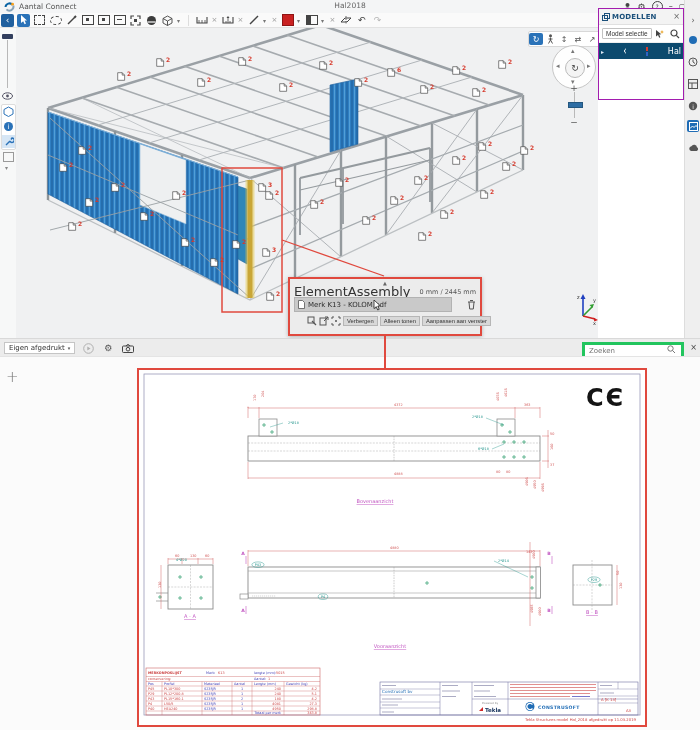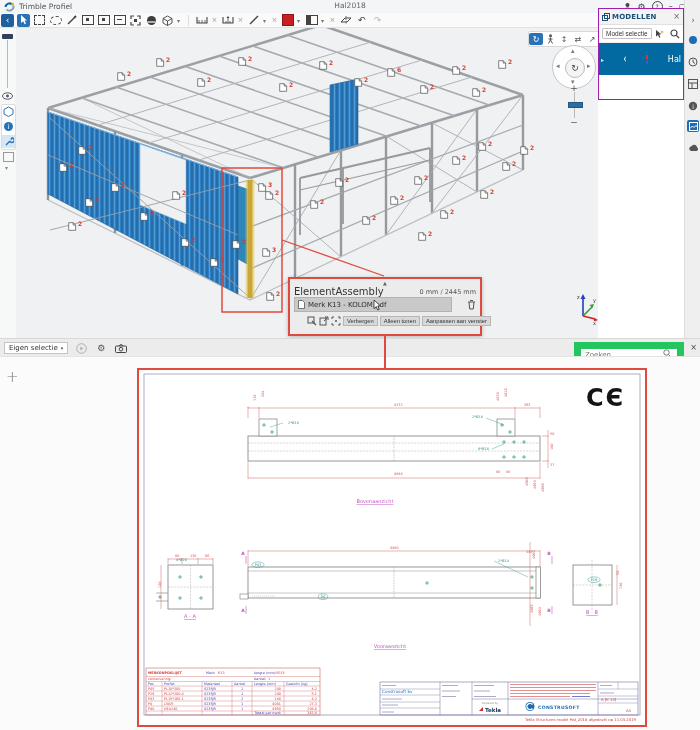--- a/index.html
+++ b/index.html
@@ -28,50 +28,50 @@
   
   .viewport{left:16px;top:28px;width:582px;height:310px;background:#f0f1f2}
   .leftstrip{left:0;top:28px;width:16px;height:310px;background:#f7f8f8;border-right:1px solid #e4e4e4}
   .rightstrip{left:684px;top:0;width:16px;height:360px;background:#efefef;border-left:1px solid #ddd}
   .rs-ic{position:absolute;left:2px;width:12px;height:12px;display:flex;align-items:center;justify-content:center;font-size:8px;color:#555}
   .panel{left:598px;top:8px;width:86px;height:92px;background:#fff;border:1px solid #a21caf;box-sizing:border-box}
   .panel-h{height:15px;background:#f3f3f3;border-bottom:1px solid #e0e0e0;display:flex;align-items:center;padding:0 3px;gap:2px}
   .panel-h .t{font-size:7px;font-weight:bold;color:#1a4f7a;letter-spacing:.2px}
   .mrow{height:17px;display:flex;align-items:center;gap:2px;padding:0 3px;border-bottom:1px solid #eee}
   .btn-ms{border:1px solid #c2c2c2;background:#fff;font-size:6.5px;color:#333;padding:1px 3px;border-radius:1px}
-  .halrow{height:32px;background:#0369a1;display:flex;align-items:center;gap:20px;padding:0 2px;color:#fff;font-size:8px}
+  .halrow{height:16px;background:#0c4a6e;display:flex;align-items:center;gap:20px;padding:0 2px;color:#fff;font-size:8px}
   
   .vp-pill{left:528px;top:31px;width:72px;height:14px;background:#fff;border:1px solid #d8d8d8;border-radius:2px;display:flex;align-items:center}
   .vp-pill span{width:14px;height:12px;display:flex;align-items:center;justify-content:center;font-size:8px;color:#555}
   .vp-pill span.sel{background:#2a72b8;color:#fff;border-radius:2px}
   .wheel{left:552px;top:45px;width:42px;height:42px;border:1px solid #c6c6c6;border-radius:50%;background:rgba(255,255,255,.92)}
   .wheel b{position:absolute;font-size:7px;color:#777;font-weight:normal}
   .wheel .c{position:absolute;left:12px;top:12px;width:18px;height:18px;border-radius:50%;border:1px solid #bbb;background:#f4f4f4;display:flex;align-items:center;justify-content:center;font-size:9px;color:#444}
   .zslider{left:564px;top:84px;width:20px;height:48px;display:flex;flex-direction:column;align-items:center}
   .zslider .pm{font-size:9px;color:#555;line-height:8px}
   .zslider .track{width:1px;height:26px;background:#b9b9b9;position:relative}
   .zslider .hd{position:absolute;left:-6px;top:10px;width:13px;height:4px;background:#2e6da4;border:1px solid #24577f}
   
   .popup{left:288px;top:277px;width:194px;height:59px;background:#ececec;border:2px solid #e0493e;box-sizing:border-box;box-shadow:0 1px 4px rgba(0,0,0,.25);padding:1px 4px}
   .popup .arr{text-align:center;font-size:5px;color:#666;line-height:6px}
   .popup .r1{display:flex;justify-content:space-between;align-items:center;height:11px}
-  .popup .r1 .l{font-size:10px;color:#333}
+  .popup .r1 .l{font-size:13px;color:#333}
   .popup .r1 .r{font-size:6.5px;color:#555}
   .popup .bar{height:13px;background:#c9c9c9;border:1px solid #b2b2b2;display:flex;align-items:center;gap:3px;padding:0 3px;margin-right:12px;position:relative}
   .popup .bar .fn{font-size:7px;color:#2e2e2e;white-space:nowrap}
   .popup .r3{display:flex;align-items:center;gap:2px;margin-top:3px}
   .pbtn{background:#d8d8d8;border:1px solid #b6b6b6;font-size:5.8px;color:#333;padding:1px 3px;white-space:nowrap}
   .pic{width:11px;height:11px;display:flex;align-items:center;justify-content:center}
   .pal{display:grid;grid-template-columns:5px 5px;grid-template-rows:5px 5px;gap:1px}
   .pal i{display:block}
   
   .bottombar{left:0;top:338px;width:700px;height:18px;background:#ececec;border-top:1px solid #d9d9d9;display:flex;align-items:center}
   .ddown{margin-left:4px;background:#fff;border:1px solid #c5c5c5;font-size:7px;color:#333;padding:1px 4px;display:flex;align-items:center;gap:3px}
   .bb-ic{width:14px;height:13px;display:flex;align-items:center;justify-content:center;color:#555;font-size:9px;margin-left:6px}
-  .search{position:absolute;right:16px;top:3px;width:92px;height:12px;background:#fff;border:7px solid #22c55e;display:flex;padding:0 2px}
+  .search{position:absolute;right:16px;top:3px;width:92px;height:12px;background:#fff;border:3px solid #22c55e;display:flex;padding:0 2px}
   .search input{border:none;outline:none;width:76px;font-size:7px;color:#555;font-family:inherit}
   .lower{left:0;top:356px;width:700px;height:374px;background:#fbfbfb;border-top:1px solid #e4e4e4}
   .plus{left:6px;top:368px;font-size:15px;color:#777;font-weight:300}
   
   .dpanel{left:137px;top:368px;width:510px;height:359px;background:#fff;border:2px solid #e0493e;box-sizing:border-box}
   .redline{left:384px;top:336px;width:2px;height:32px;background:#e0493e}
   svg text{font-family:"DejaVu Sans","Liberation Sans",sans-serif}
   .dred{fill:#d05555;font-size:3.4px}
   .dteal{fill:#23958c;font-size:3.4px}
   .dmag{fill:#c257c2;font-size:5px;text-decoration:underline}
@@ -81,21 +81,21 @@
 </style>
 </head>
 <body>
 
 <div class="abs titlebar">
   <svg width="11" height="11" style="margin-left:4px">
     <path d="M1.5,6 a4,4 0 0 1 7,-2.2" fill="none" stroke="#0a64a4" stroke-width="2"></path>
     <path d="M9.3,4.5 a4,4 0 0 1 -6.8,3.8" fill="none" stroke="#8aa4b8" stroke-width="2"></path>
     <circle cx="8.6" cy="3.2" r="1.4" fill="#f9a11b"></circle>
   </svg>
-  <span class="appname">Trimble Profiel</span>
+  <span class="appname">Aantal Connect</span>
 </div>
 <div class="abs wintitle">Hal2018</div>
 <div class="winctl">
   <svg width="9" height="9">
       <circle cx="4.5" cy="3" r="2" fill="#444"></circle>
       <path d="M1,9 a3.5,3.5 0 0 1 7,0" fill="#444"></path>
     </svg>
   <span style="font-size:9px">⚙</span>
   <span style="width:9px;height:9px;border:1px solid #444;border-radius:50%;font-size:6px;display:flex;align-items:center;justify-content:center">?</span>
   <span>–</span>
@@ -528,21 +528,21 @@
   </span>
   <span class="rs-ic" style="top:142px">
     <svg width="11" height="8">
         <path d="M3,7 a2.4,2.4 0 0 1 0.4,-4.7 a3,3 0 0 1 5.6,1 a2,2 0 0 1 -0.3,3.7 z" fill="#555"></path>
       </svg>
   </span>
 </div>
 
 <div class="abs bottombar">
   <div class="ddown">
-    <span>Eigen selectie</span>
+    <span>Eigen afgedrukt</span>
     <span style="font-size:5px;color:#555">▾</span>
   </div>
   <span class="bb-ic" style="color:#b0b0b0">
     <svg width="11" height="11">
         <circle cx="5.5" cy="5.5" r="4.8" fill="none" stroke="#b0b0b0" stroke-width="1"></circle>
         <path d="M4.3,3.5 L7.5,5.5 L4.3,7.5 Z" fill="#b0b0b0"></path>
       </svg>
   </span>
   <span class="bb-ic">⚙</span>
   <span class="bb-ic">

